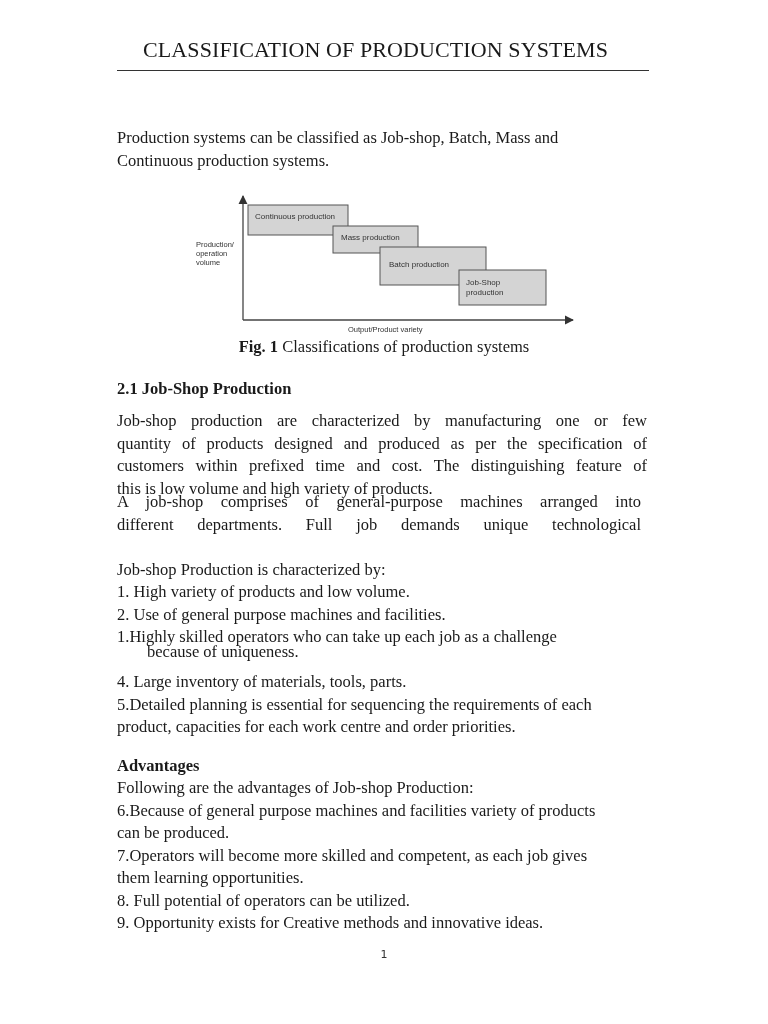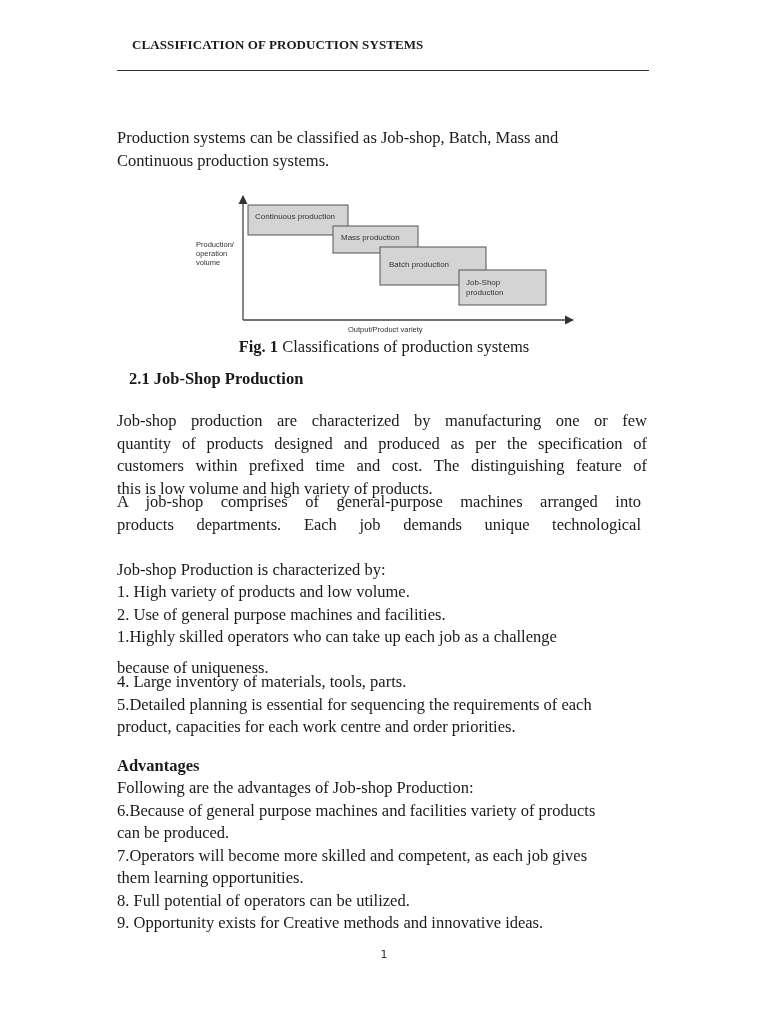--- a/index.html
+++ b/index.html
@@ -1,18 +1,18 @@
 <!DOCTYPE html>
 <html><head>
   <meta charset="utf-8">
   <style>
     html, body { margin: 0; padding: 0; background: #ffffff; }
     body { width: 768px; height: 1024px; position: relative; overflow: hidden;
            font-family: "Liberation Serif", "DejaVu Serif", serif; color: #1a1a1a; }
-    .page-title { position: absolute; left: 132px; top: 37px; font-size: 13px; font-weight: bold;
+    .page-title { position: absolute; left: 143px; top: 37px; font-size: 22px; font-weight: normal;
                   letter-spacing: 0.1px; }
     .title-rule { position: absolute; left: 117px; top: 70px; width: 532px; height: 0;
                   border-top: 1.5px solid #333; }
     .text { position: absolute; left: 117px; font-size: 16.5px; line-height: 22.6px; white-space: nowrap; }
     .justify-block { position: absolute; left: 117px; width: 530px; font-size: 16.5px; line-height: 22.6px; }
     .justify-line { display: block; text-align: justify; text-align-last: justify; height: 22.6px; white-space: nowrap; }
     .justify-line.last { text-align-last: left; }
     .bold { font-weight: bold; }
     .figure { position: absolute; left: 193px; top: 192px; width: 385px; height: 145px; }
     .fig-caption { position: absolute; left: 0; width: 768px; top: 337px; text-align: center; font-size: 16.5px; }
@@ -67,39 +67,39 @@
         <tspan x="273" y="103">production</tspan>
       </text>
     </g>
   </svg>
 </div>
 
 <div class="fig-caption">
   <span class="bold">Fig. 1</span><span> Classifications of production systems</span>
 </div>
 
-<div class="text bold" style="top:368px;margin-left:12px;">2.1 Job-Shop Production</div>
+<div class="text bold" style="top:378px;">2.1 Job-Shop Production</div>
 
 <div class="justify-block" style="top:401px;margin-top:9px;">
   <span class="justify-line">Job-shop production are characterized by manufacturing one or few</span>
   <span class="justify-line">quantity of products designed and produced as per the specification of</span>
   <span class="justify-line">customers within prefixed time and cost. The distinguishing feature of</span>
   <span class="justify-line last">this is low volume and high variety of products.</span>
 </div>
 
 <div class="justify-block" style="top:491px; width:524px;">
   <span class="justify-line">A job-shop comprises of general-purpose machines arranged into</span>
-  <span class="justify-line">products departments. Each job demands unique technological</span>
+  <span class="justify-line">different departments. Full job demands unique technological</span>
 </div>
 
 <div class="text" style="top:559px;">Job-shop Production is characterized by:</div>
 <div class="text" style="top:581px;">1. High variety of products and low volume.</div>
 <div class="text" style="top:604px;">2. Use of general purpose machines and facilities.</div>
 <div class="text" style="top:626px;">1.Highly skilled operators who can take up each job as a challenge</div>
-<div class="text" style="top:657px;">because of uniqueness.</div>
+<div class="text" style="top:641px;margin-left:30px;">because of uniqueness.</div>
 <div class="text" style="top:671px;">4. Large inventory of materials, tools, parts.</div>
 <div class="text" style="top:694px;">5.Detailed planning is essential for sequencing the requirements of each</div>
 <div class="text" style="top:716px;">product, capacities for each work centre and order priorities.</div>
 
 <div class="text bold" style="top:755px;">Advantages</div>
 <div class="text" style="top:777px;">Following are the advantages of Job-shop Production:</div>
 <div class="text" style="top:800px;">6.Because of general purpose machines and facilities variety of products</div>
 <div class="text" style="top:822px;">can be produced.</div>
 <div class="text" style="top:845px;">7.Operators will become more skilled and competent, as each job gives</div>
 <div class="text" style="top:867px;">them learning opportunities.</div>

